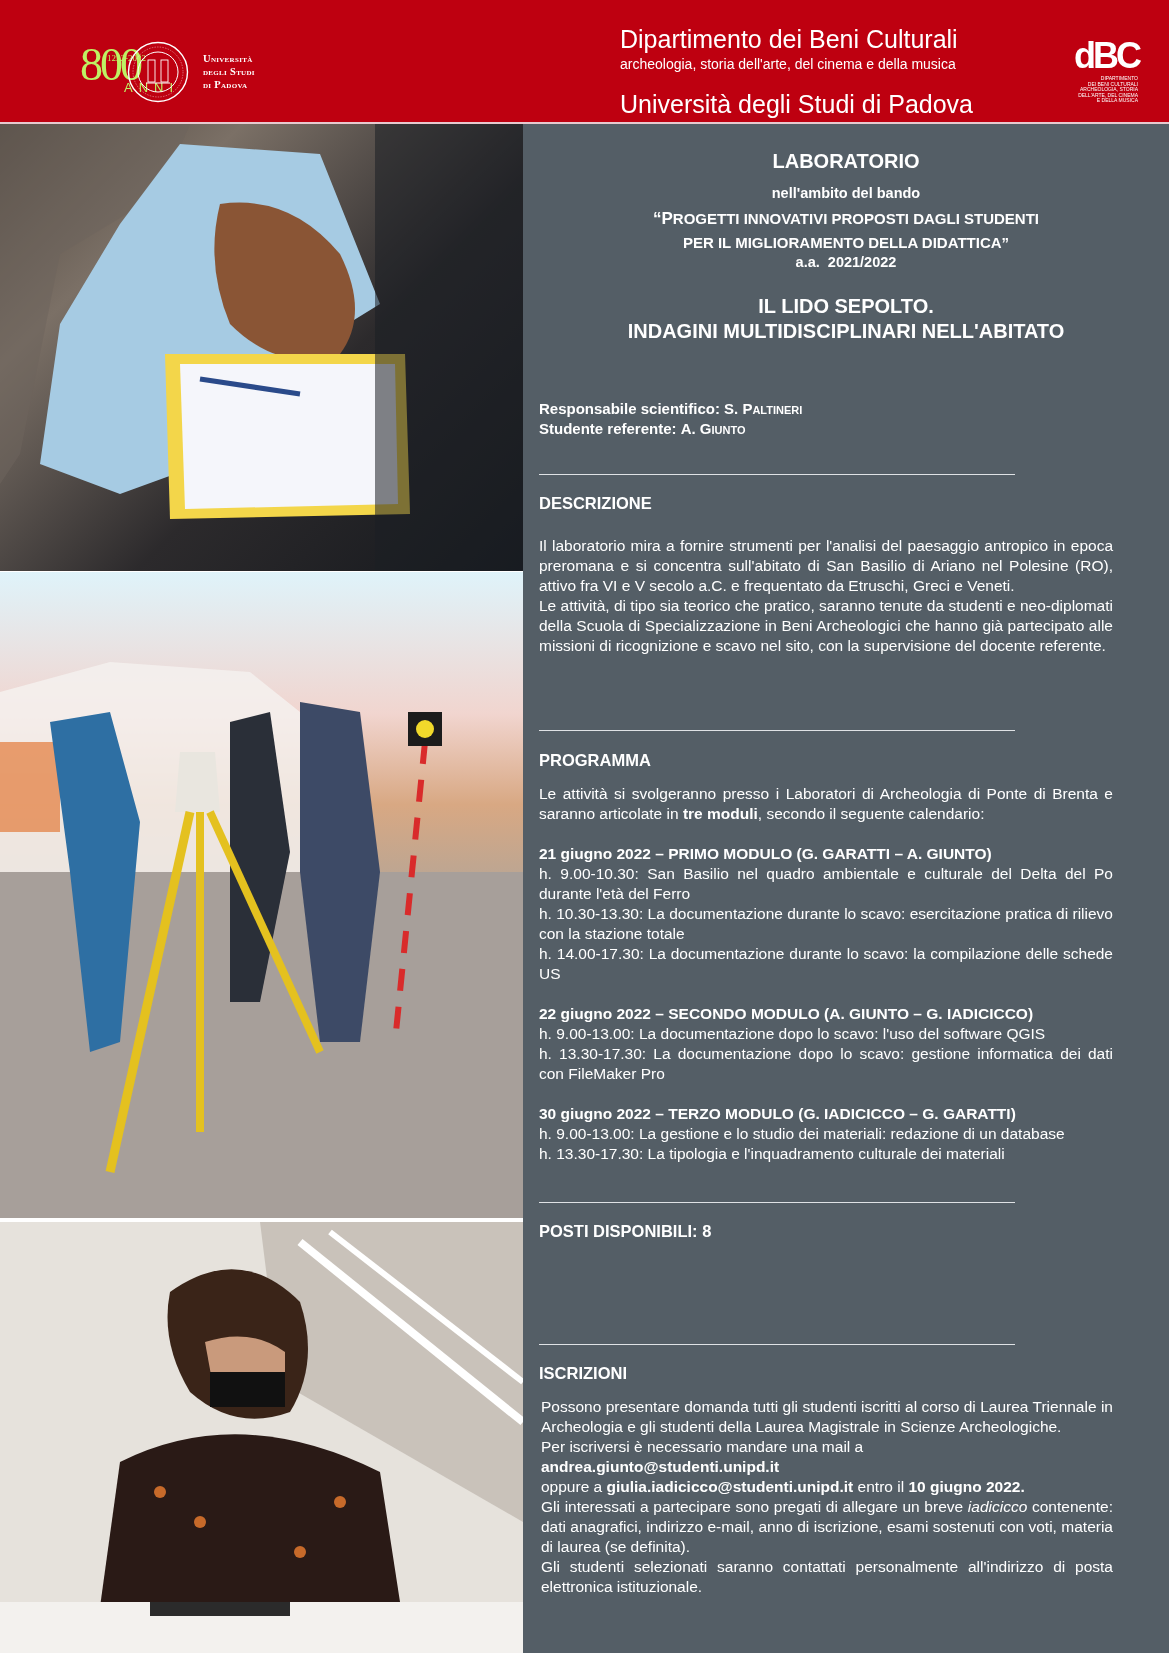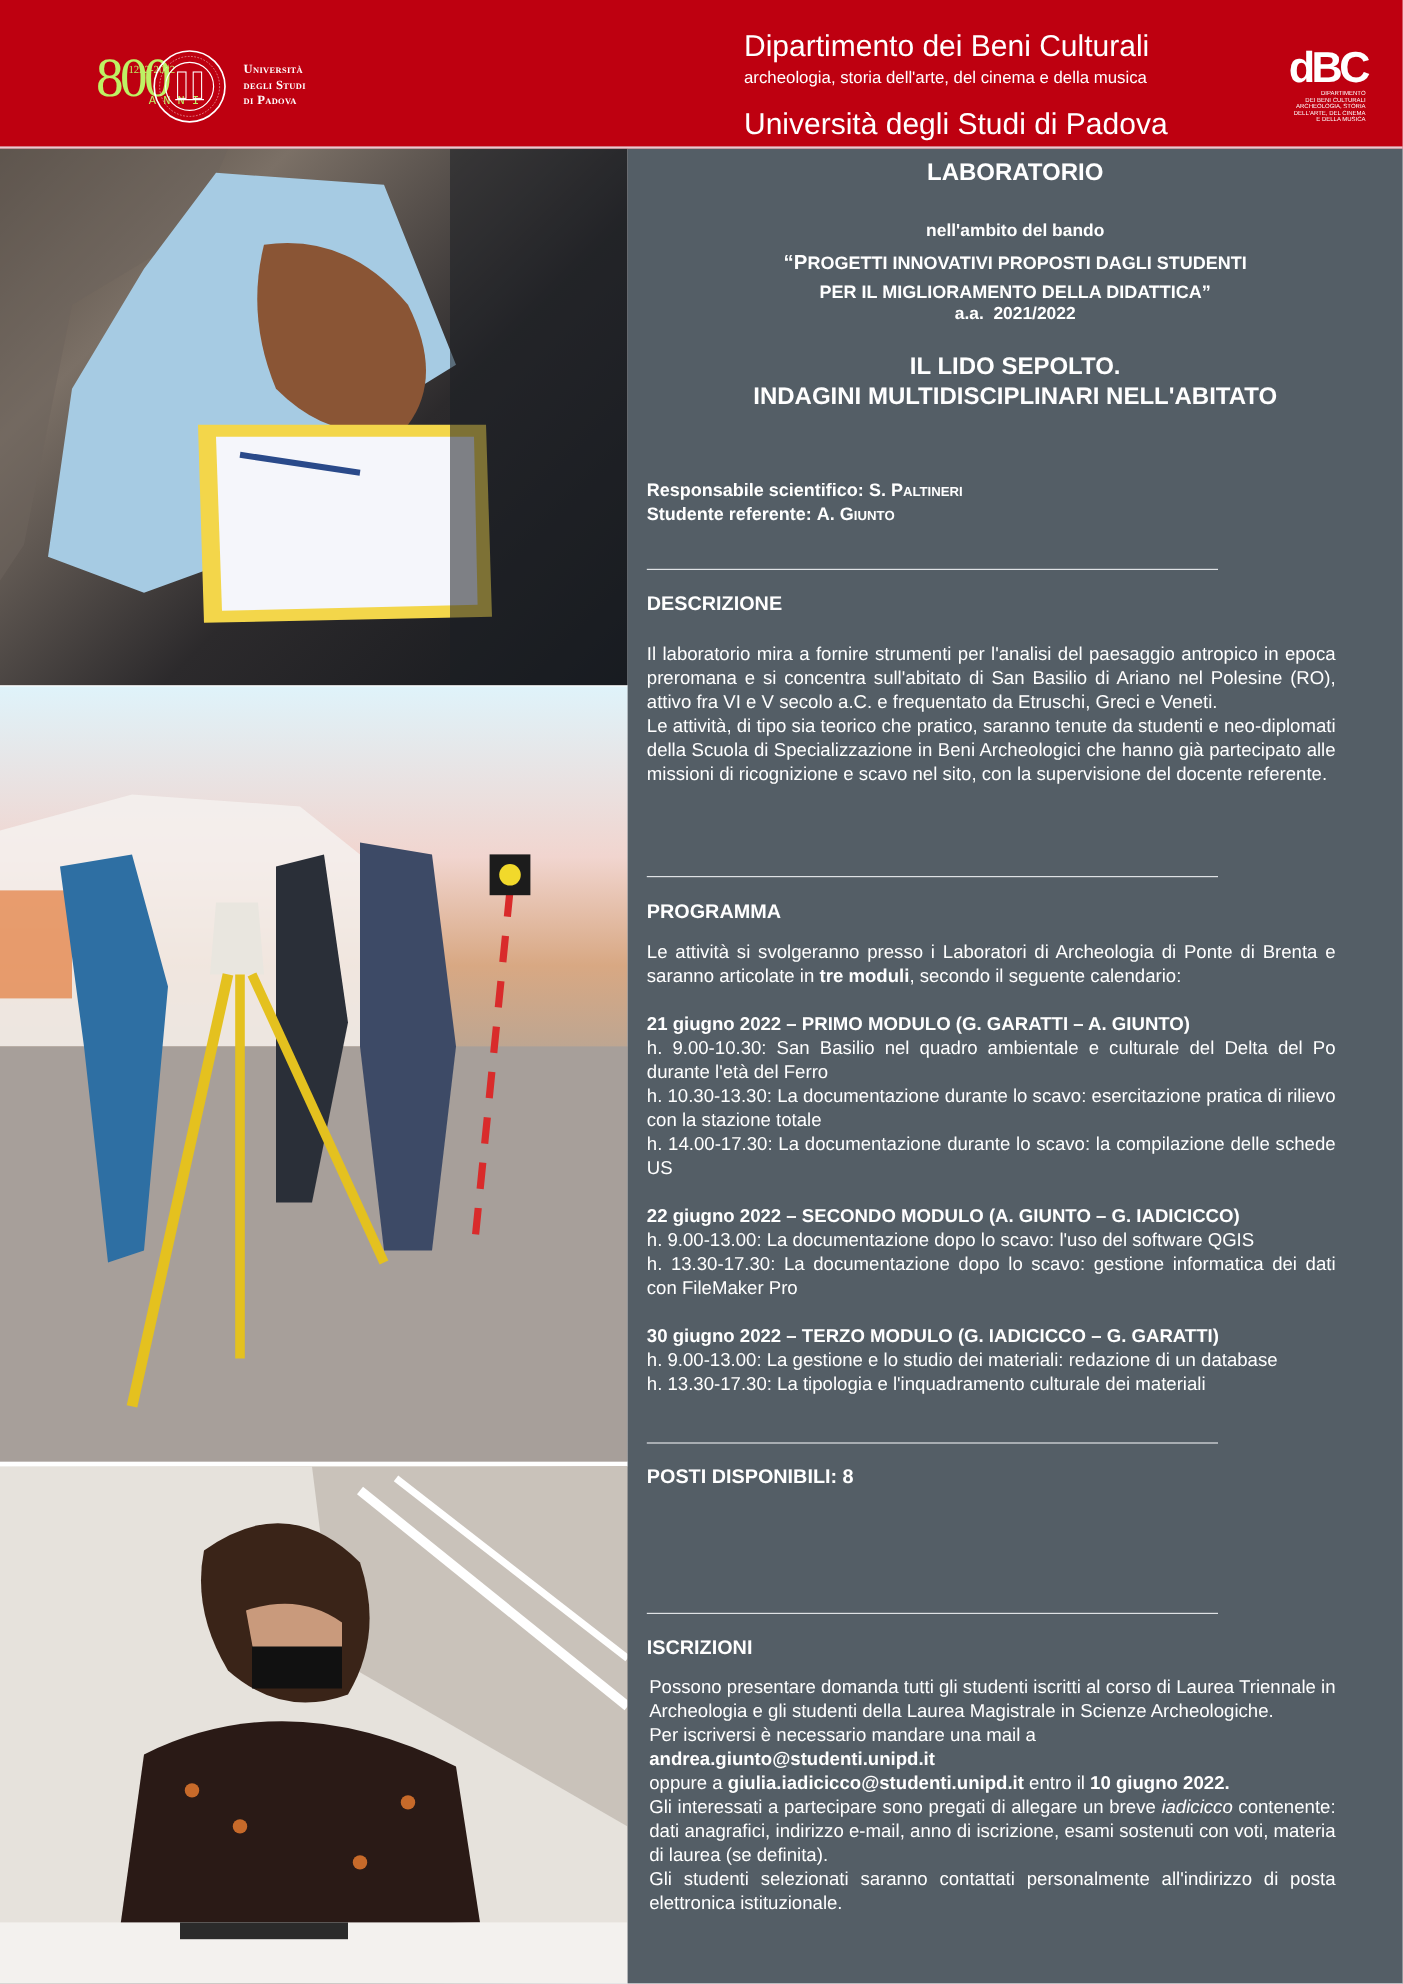--- a/index.html
+++ b/index.html
@@ -4,42 +4,42 @@
 <style>
   * { box-sizing: border-box; margin: 0; padding: 0; }
   html, body { width: 1169px; height: 1653px; overflow: hidden; background: #ffffff; }
   body { position: relative; font-family: "Liberation Sans", sans-serif; }
 
   
   .header { position: absolute; left: 0; top: 0; width: 1169px; height: 124px; background: #be0010; border-bottom: 2px solid #e7c9cf; }
   .logo800 { position: absolute; left: 40px; top: 50px; width: 72px; height: 42px; color: #bef264; margin-left: 40px; }
   .logo800 .big { position: absolute; left: 0; top: -8px; font-family: "Liberation Serif", serif; font-size: 46px; line-height: 46px; letter-spacing: -3px; }
   .logo800 .years { position: absolute; left: 27px; top: 3px; font-family: "Liberation Serif", serif; font-size: 9px; }
-  .logo800 .anni { position: absolute; left: 44px; top: 30px; font-family: Liberation Mono, monospace; font-size: 10px; letter-spacing: 6px; }
+  .logo800 .anni { position: absolute; left: 44px; top: 30px; font-family: Liberation Sans, sans-serif; font-size: 13px; letter-spacing: 6px; }
   .seal { position: absolute; left: 127px; top: 41px; width: 62px; height: 62px; }
   .unipd-name { position: absolute; left: 203px; top: 52px; color: #fff; font-family: "Liberation Serif", serif; font-size: 10.5px; line-height: 13px; font-weight: bold; font-variant: small-caps; letter-spacing: 0.3px; }
   .dept { position: absolute; right: 196px; top: 24px; text-align: left; color: #fff; }
   .dept .name { font-size: 25px; line-height: 30px; }
   .dept .sub { font-size: 14px; line-height: 18px; margin-top: 1px; }
   .dept .uni { font-size: 25px; line-height: 32px; margin-top: 15px; }
   .dbc { position: absolute; left: 1050px; top: 38px; width: 80px; color: #fff; margin-left: 24px; }
   .dbc .mark { font-size: 36px; font-weight: bold; line-height: 36px; letter-spacing: -3px; }
   .dbc .small { font-size: 5px; line-height: 5.6px; text-align: right; width: 64px; margin-top: 2px; text-transform: uppercase; }
 
   
   .photo { position: absolute; left: 0; width: 523px; overflow: hidden; }
   .photo1 { top: 124px; height: 447px; background: linear-gradient(135deg, #4d443c 0%, #7b7066 25%, #2c2a2c 60%, #15181d 100%); }
   .photo2 { top: 572px; height: 646px; background: linear-gradient(180deg, #dff3fa 0%, #f1d5cf 22%, #d8a883 36%, #b5a596 50%, #a59c97 75%, #a69e99 100%); }
   .photo3 { top: 1222px; height: 431px; background: linear-gradient(135deg, #e9e5e0 0%, #c9beb2 40%, #7a6858 70%, #efece9 100%); }
   .photo svg { position: absolute; left: 0; top: 0; }
 
   
   .panel { position: absolute; left: 523px; top: 124px; width: 646px; height: 1529px; background: #545e66; color: #fff; }
   .center { position: absolute; left: 0; width: 646px; text-align: center; font-weight: bold; }
-  .lab-title { top: 9px; font-size: 20px; }
+  .lab-title { top: 26px; font-size: 20px; }
   .bando-intro { top: 61px; font-size: 14.5px; }
   .bando-title { top: 83px; font-size: 15px; line-height: 24px; }
   .bando-year { top: 130px; font-size: 14.5px; }
   .proj-title { top: 170px; font-size: 20px; line-height: 25px; }
 
   .block { position: absolute; left: 16px; width: 574px; font-size: 15.5px; line-height: 20px; }
   .just { text-align: justify; text-align-last: left; }
   .bold { font-weight: bold; }
   .sc { font-variant: small-caps; }
   .rule { position: absolute; left: 16px; width: 476px; height: 1px; border-top: 1.2px solid #dfe2e5; }

